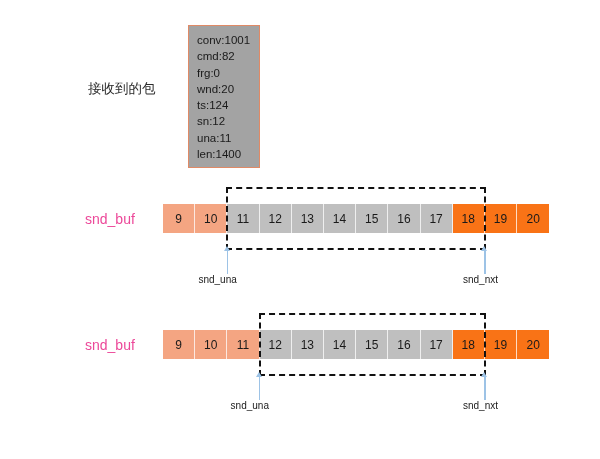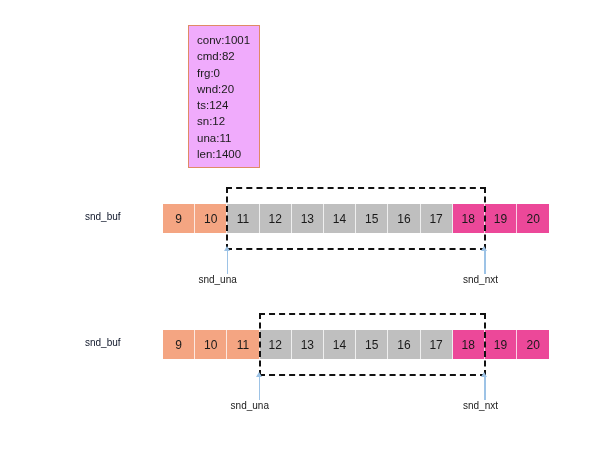--- a/index.html
+++ b/index.html
@@ -21,21 +21,21 @@
     height: 459px;
   }
 
   
   .packet-box {
     position: absolute;
     left: 188px;
     top: 25px;
     width: 72px;
     height: 143px;
-    background: #f0abfc;
+    background: #a3a3a3;
     border: 1px solid #e08a66;
     box-sizing: border-box;
     padding: 6px 0 0 8px;
   }
   .packet-line {
     font-size: 11.5px;
     line-height: 16.3px;
     color: #1a1a1a;
     white-space: nowrap;
   }
@@ -47,22 +47,22 @@
     top: 80px;
     font-size: 13.5px;
     color: #2b2b2b;
     white-space: nowrap;
     font-family: "DejaVu Sans", sans-serif;
   }
 
   
   .row-label {
     position: absolute;
-    font-size: 10px;
-    color: #0f172a;
+    font-size: 14px;
+    color: #ec4899;
     white-space: nowrap;
   }
   .buffer {
     position: absolute;
     height: 29px;
     display: flex;
     box-sizing: border-box;
   }
   .cell {
     width: 32.2px;
@@ -71,21 +71,21 @@
     display: flex;
     align-items: center;
     justify-content: center;
     font-size: 12px;
     color: #1a1a1a;
     border-right: 1px solid rgba(255,255,255,0.75);
   }
   .cell:last-child { border-right: none; }
   .cell.orange { background: #f4a582; }
   .cell.gray   { background: #bfbfbf; }
-  .cell.green  { background: #ec4899; }
+  .cell.green  { background: #f97316; }
 
   
   .window-box {
     position: absolute;
     border: 2.5px dashed #111111;
     box-sizing: border-box;
     background: transparent;
   }
 
   
@@ -129,20 +129,21 @@
     <div class="packet-line">conv:1001</div>
     <div class="packet-line">cmd:82</div>
     <div class="packet-line">frg:0</div>
     <div class="packet-line">wnd:20</div>
     <div class="packet-line">ts:124</div>
     <div class="packet-line">sn:12</div>
     <div class="packet-line">una:11</div>
     <div class="packet-line">len:1400</div>
   </div>
 
+  <div class="caption-cn">接收到的包</div>
 
 
 <div class="row-label" style="left: 85px; top: 211px;">snd_buf</div>
     <div class="buffer" style="left: 163px; top: 204px; width: 386.4px;">
       <div class="cell orange">9</div>
       <div class="cell orange">10</div>
       <div class="cell gray">11</div>
       <div class="cell gray">12</div>
       <div class="cell gray">13</div>
       <div class="cell gray">14</div>

